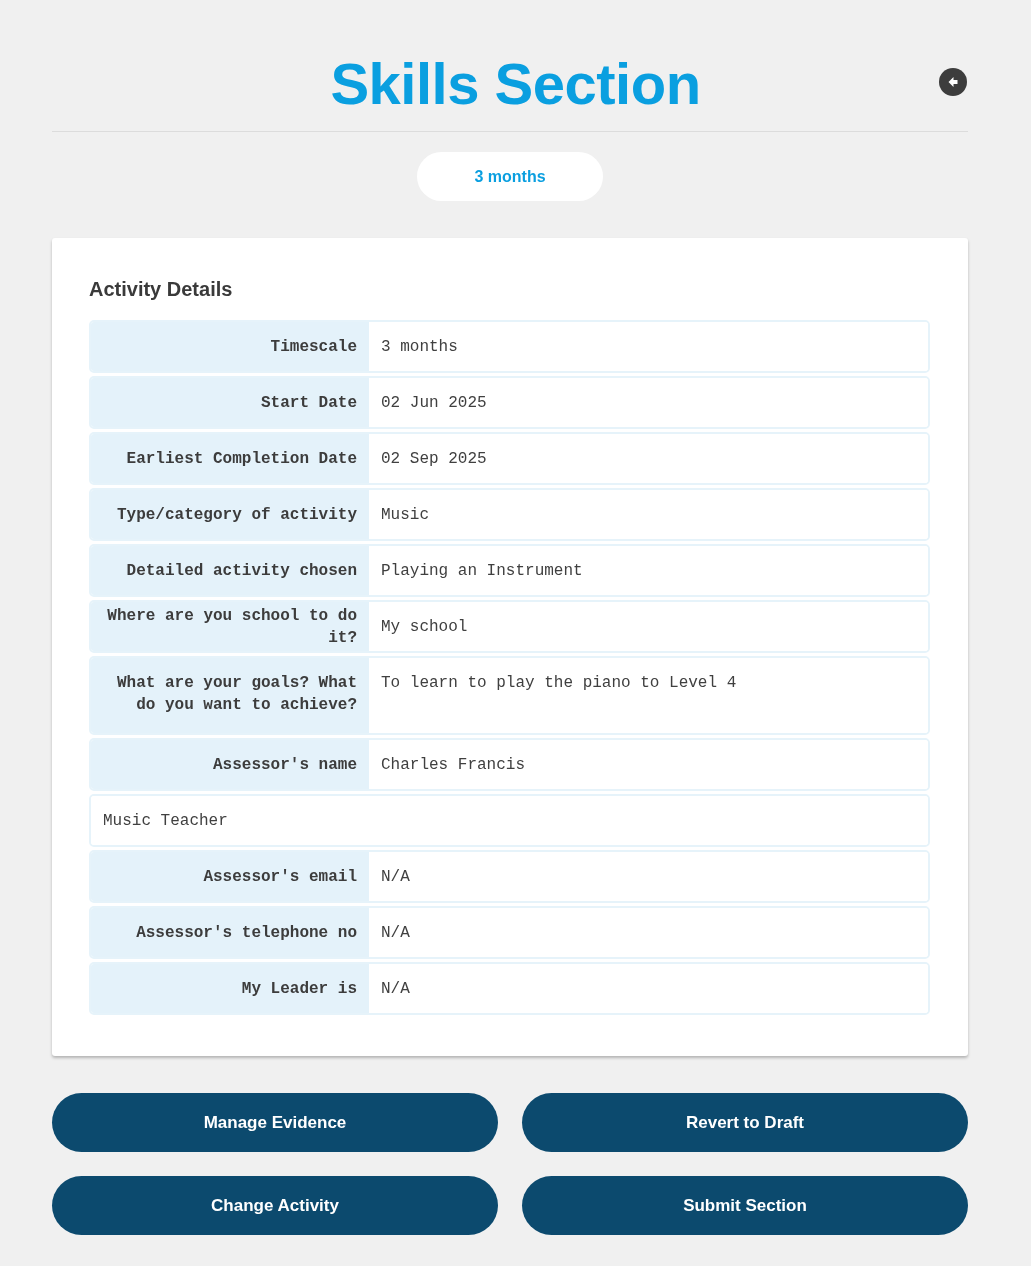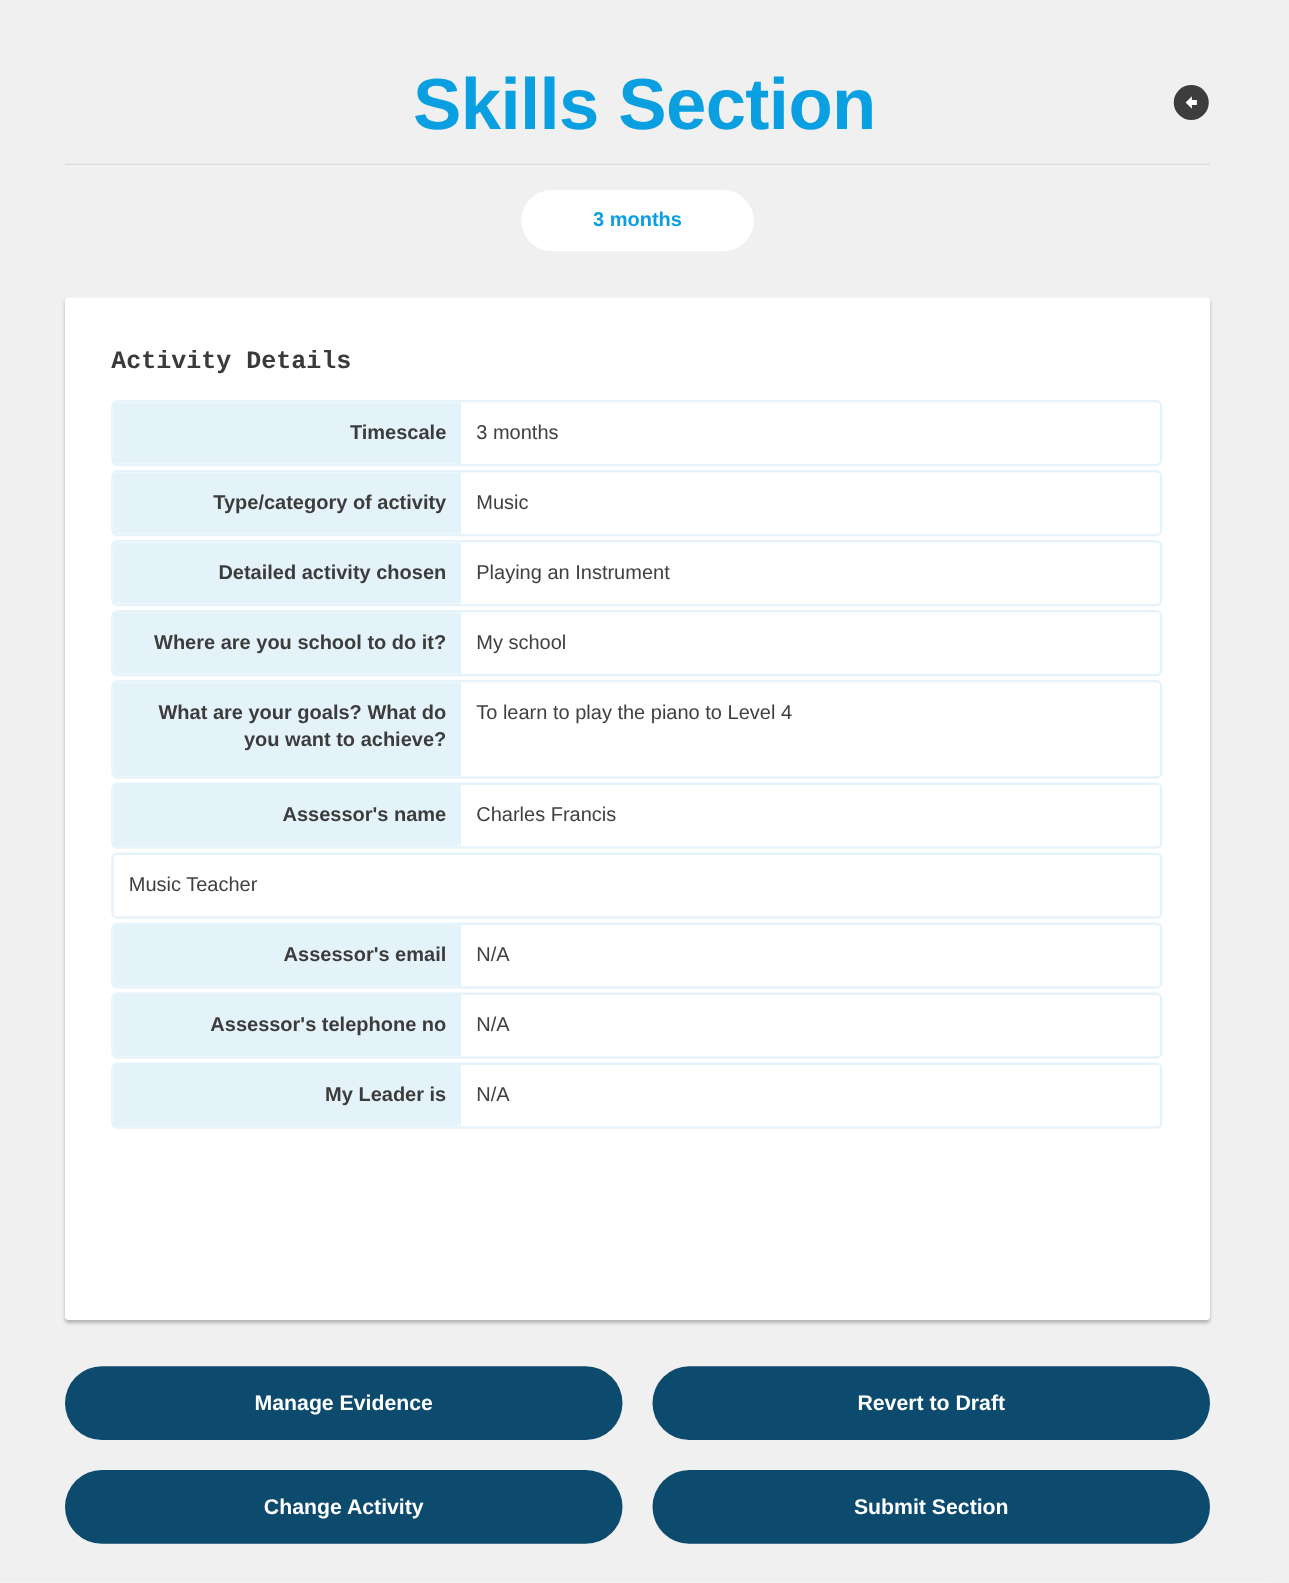--- a/index.html
+++ b/index.html
@@ -3,22 +3,22 @@
 <meta charset="utf-8">
 <style>
   * { box-sizing: border-box; margin: 0; padding: 0; }
   html, body { width: 1031px; height: 1266px; background: #f0f0f0; font-family: "Liberation Sans", "DejaVu Sans", sans-serif; overflow: hidden; }
   .page { position: relative; width: 1031px; height: 948px; }
   .title { position: absolute; top: 50px; left: 0; width: 1031px; text-align: center; font-size: 58px; font-weight: bold; color: #0a9fe0; letter-spacing: -0.5px; }
   .back-btn { position: absolute; top: 68px; left: 939px; width: 28px; height: 28px; border-radius: 50%; background: #3d3d3d; cursor: pointer; display: flex; align-items: center; justify-content: center; }
   .divider { position: absolute; top: 131px; left: 52px; width: 916px; height: 1px; background: #dcdcdc; }
   .pill { position: absolute; top: 152px; left: 417px; width: 186px; height: 49px; border-radius: 25px; background: #ffffff; color: #0a9fe0; font-size: 16px; font-weight: bold; display: flex; align-items: center; justify-content: center; }
   .card { position: absolute; top: 238px; left: 52px; width: 916px; height: 818px; background: #ffffff; border-radius: 3px; box-shadow: 0 2px 3px rgba(0,0,0,0.25); }
-  .card-title { position: absolute; top: 40px; left: 37px; font-size: 20px; font-weight: bold; color: #3a3a3a; font-family: Liberation Mono, monospace; }
-  .rows { position: absolute; top: 82px; left: 37px; width: 841px; }
+  .card-title { position: absolute; top: 40px; left: 37px; font-size: 20px; font-weight: bold; color: #3a3a3a; }
+  .rows { position: absolute; top: 82px; left: 37px; width: 841px; font-family: Liberation Mono, monospace; }
   .row { display: flex; width: 841px; margin-bottom: 3px; border: 2px solid #e6f3fa; border-radius: 5px; overflow: hidden; }
   .row .label { width: 278px; flex: none; background: #e4f2fa; text-align: right; padding: 0 12px 0 8px; font-size: 16px; font-weight: bold; color: #3c3c3c; line-height: 22px; display: flex; align-items: center; justify-content: flex-end; }
   .row .value { flex: 1; background: #fff; padding: 0 12px; font-size: 16px; color: #404040; line-height: 22px; display: flex; align-items: center; }
   .row.h53 { height: 53px; }
   .row.tall { height: 79px; }
   .row.tall .label { align-items: flex-start; padding-top: 14px; }
   .row.tall .value { align-items: flex-start; padding-top: 14px; }
   .btn { position: absolute; width: 446px; height: 59px; border-radius: 30px; background: #0c4a6e; color: #fff; font-size: 17px; font-weight: bold; display: flex; align-items: center; justify-content: center; cursor: pointer; border: none; }
 </style>
 </head>
@@ -33,20 +33,28 @@
   </div>
   <div class="divider"></div>
   <div class="pill">3 months</div>
 
   <div class="card">
     <div class="card-title">Activity Details</div>
     <div class="rows">
       <div class="row h53">
         <div class="label">Timescale</div>
         <div class="value">3 months</div>
+      </div>
+      <div class="row h53">
+        <div class="label">Start Date</div>
+        <div class="value">02 Jun 2025</div>
+      </div>
+      <div class="row h53">
+        <div class="label">Earliest Completion Date</div>
+        <div class="value">02 Sep 2025</div>
       </div>
       <div class="row h53">
         <div class="label">Type/category of activity</div>
         <div class="value">Music</div>
       </div>
       <div class="row h53">
         <div class="label">Detailed activity chosen</div>
         <div class="value">Playing an Instrument</div>
       </div>
       <div class="row h53">

